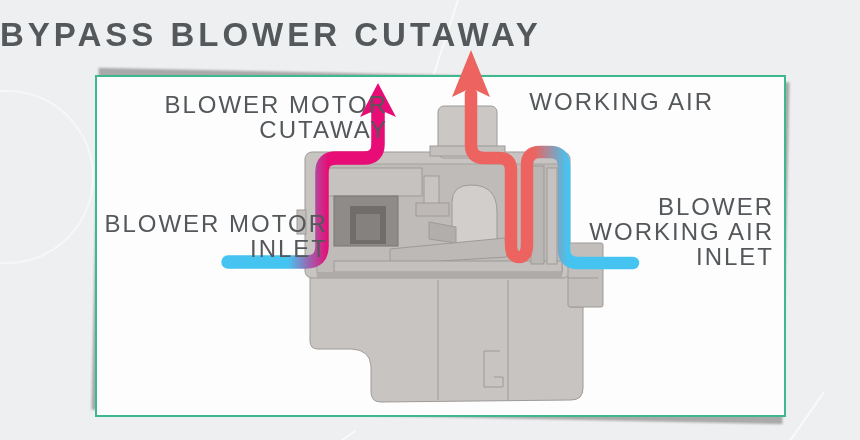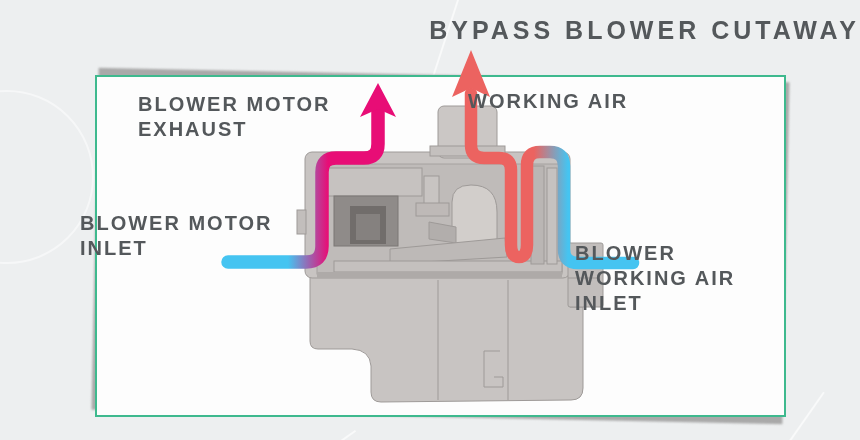--- a/index.html
+++ b/index.html
@@ -27,34 +27,34 @@
   }
   .card{
     position:absolute;left:95px;top:75px;width:691px;height:342px;
     background:var(--card,#fdfdfd);
     border:2px solid var(--frame-border,#3eb98e);
     box-sizing:border-box;
   }
 
   .title{
     position:absolute;left:0;top:16px;width:860px;margin:0;
-    text-align:right;
-    font-size:25px;font-weight:700;letter-spacing:4px;
+    text-align:left;
+    font-size:33px;font-weight:700;letter-spacing:4px;
     color:var(--text,#54585b);
   }
 
   .label{
-    position:absolute;text-align:left;
+    position:absolute;text-align:right;
     color:var(--text,#54585b);
-    font-size:20px;font-weight:700;letter-spacing:2px;line-height:25px;
+    font-size:24px;font-weight:400;letter-spacing:2px;line-height:25px;
   }
   .label.exhaust{left:138px;top:92px;width:250px;}
   .label.working-out{left:468px;top:89px;width:246px;}
   .label.motor-inlet{left:80px;top:211px;width:248px;}
-  .label.working-inlet{left:575px;top:194px;width:250px;margin-top:47px;}
+  .label.working-inlet{left:524px;top:194px;width:250px;}
 
   svg.overlay{position:absolute;left:0;top:0;}
 </style>
 </head>
 <body>
 
 <div class="stage">
 
   <div class="bg-circle"></div>
   <div class="bg-line l1"></div>
@@ -114,21 +114,21 @@
 
       <path stroke="url(#gradWork)" stroke-width="12.5" d="M 633,263 L 578,263 Q 564,263 564,249 L 564,166 Q 564,152 550,152
                L 540,152 Q 527,152 527,165 L 527,245 Q 527,257 519,257 Q 511,257 511,245
                L 511,170 Q 511,158 499,158 L 484,158 Q 471,158 471,145 L 471,94"></path>
       <polygon points="471,50 490,97 471,88 452,97" fill="#ec6360" stroke="none"></polygon>
     </g>
   </svg>
 
   <div class="label exhaust">
     <div>BLOWER MOTOR</div>
-    <div>EXHAUST</div>
+    <div>CUTAWAY</div>
   </div>
 
   <div class="label working-out">
     <div>WORKING AIR</div>
   </div>
 
   <div class="label motor-inlet">
     <div>BLOWER MOTOR</div>
     <div>INLET</div>
   </div>

